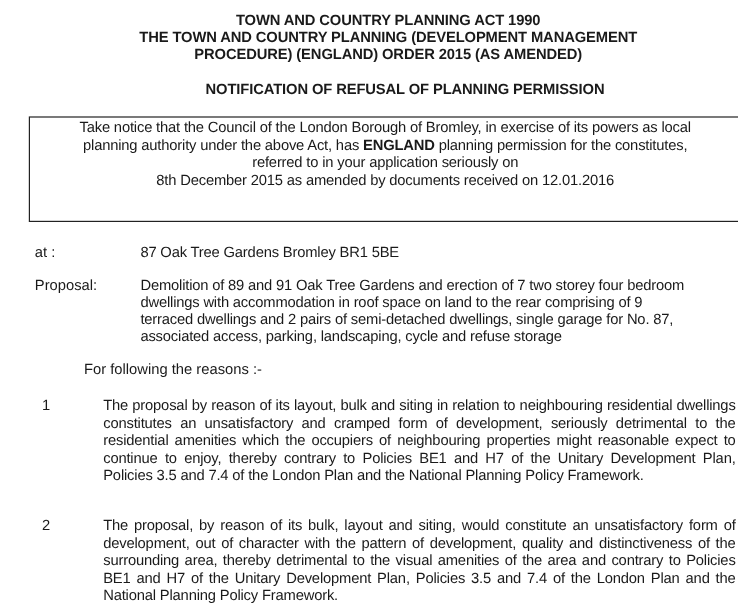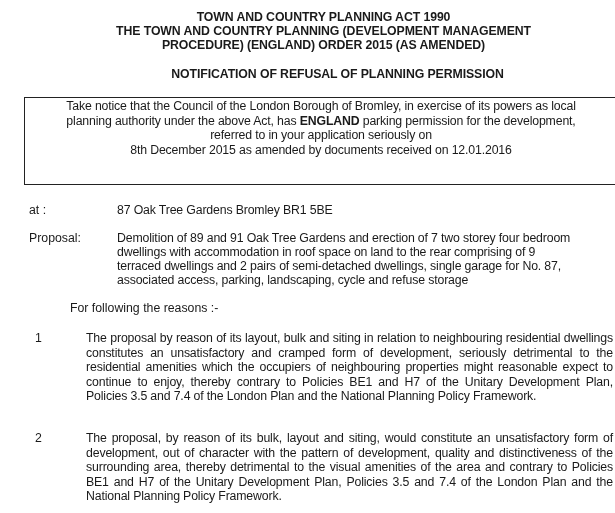--- a/index.html
+++ b/index.html
@@ -118,21 +118,21 @@
   <div class="heading-block">
     <span class="heading-line">TOWN AND COUNTRY PLANNING ACT 1990</span>
     <span class="heading-line">THE TOWN AND COUNTRY PLANNING (DEVELOPMENT MANAGEMENT</span>
     <span class="heading-line">PROCEDURE) (ENGLAND) ORDER 2015 (AS AMENDED)</span>
   </div>
 
   <div class="notification-title">NOTIFICATION OF REFUSAL OF PLANNING PERMISSION</div>
 
   <div class="notice-box">
     <span class="nl">Take notice that the Council of the London Borough of Bromley, in exercise of its powers as local</span>
-    <span class="nl"><span>planning authority under the above Act, has </span><b>ENGLAND</b><span> parking permission for the development,</span></span>
+    <span class="nl"><span>planning authority under the above Act, has </span><b>ENGLAND</b><span> planning permission for the constitutes,</span></span>
     <span class="nl">referred to in your application seriously on</span>
     <span class="nl">8th December 2015 as amended by documents received on 12.01.2016</span>
   </div>
 
   <div class="row" style="top:203px;">
     <span class="label">at :</span>
     <span class="value">87 Oak Tree Gardens Bromley BR1 5BE</span>
   </div>
 
   <div class="row" style="top:231px;">

